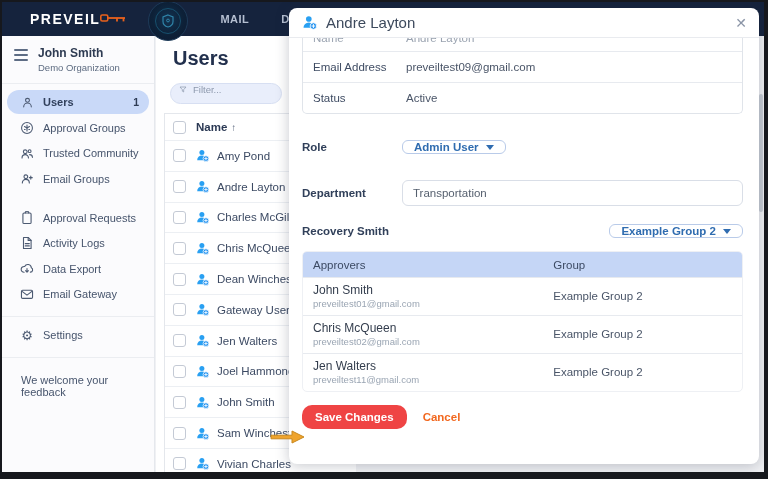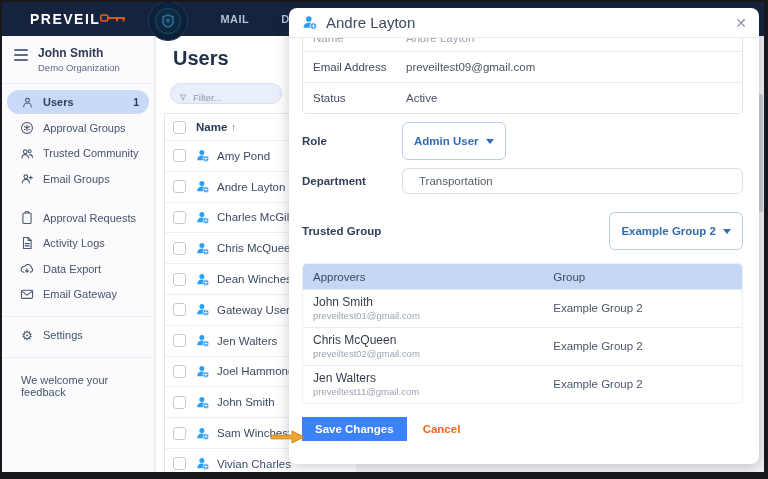--- a/index.html
+++ b/index.html
@@ -37,21 +37,21 @@
   .side-item .lbl { margin-left:9px; white-space:nowrap; }
   .side-item.sel { background:#c9d9f8; color:#31405c; font-weight:600; }
   .side-item .badge { margin-left:auto; font-size:10.5px; font-weight:700; color:#2e3c55; }
   .side-ico { width:14px; display:flex; justify-content:center; color:#4c5a72; flex:none; }
   .side-gap { height:12px; }
   .feedback { font-size:11px; color:#47556d; padding:10px 0 0 19px; }
 
   
   .users-pane { position:absolute; left:154px; top:34px; width:200px; height:436px; background:#fff; z-index:1; overflow:hidden; }
   .users-title { font-size:20px; font-weight:600; color:#22304d; margin:11px 0 0 17px; }
-  .filter-box { display:flex; align-items:flex-end; margin:13px 0 0 14px; width:112px; height:21px;
+  .filter-box { display:flex; align-items:flex-start; margin:13px 0 0 14px; width:112px; height:21px;
                 background:#e9eefb; border:1px solid #d7dfF2; border-radius:11px; padding:0 8px; }
   .filter-box input { border:none; outline:none; background:transparent; font-size:9.5px; color:#57657c; width:80px; margin-left:6px; font-family:"Liberation Sans",sans-serif; }
   .filter-box input::placeholder { color:#8d99ad; }
   .utable { margin:9px 0 0 8px; border-left:1px solid #e4e7ec; border-top:1px solid #e4e7ec; width:300px; }
   .uhead { display:flex; align-items:center; height:26px; padding-left:8px; }
   .uhead .hname { font-size:11.5px; font-weight:700; color:#2b3954; margin-left:10px; }
   .uhead .sort { font-size:10px; color:#55627a; margin-left:4px; }
   .urow { display:flex; align-items:center; height:30.8px; padding-left:8px; border-top:1px solid #eceff3; cursor:pointer; }
   .cbx { width:13px; height:13px; border:1.5px solid #c4cad5; border-radius:3px; background:#fff; flex:none; cursor:pointer; }
   .uico { margin-left:9px; flex:none; display:flex; }
@@ -67,43 +67,43 @@
 
   .dtable { border:1px solid #e0e4ea; border-top:none; border-radius:0 0 5px 5px; }
   .drow { display:flex; border-top:1px solid #e7eaef; }
   .drow:first-child { border-top:none; }
   .drow-clip { height:13px; overflow:hidden; }
   .drow-clip .drow-inner { display:flex; margin-top:-8px; color:#98a1b0; }
   .dlabel { width:95px; flex:none; font-size:11.5px; color:#3f4c63; padding:9px 0 9px 10px; }
   .dvalue { font-size:11.5px; color:#4a5568; padding:9px 0 9px 8px; }
   .drow-clip .dlabel, .drow-clip .dvalue { color:#9aa3b0; padding-top:0; padding-bottom:0; line-height:16px; }
 
-  .field-row { display:flex; align-items:center; margin-top:8px; }
+  .field-row { display:flex; align-items:center; margin-top:26px; }
   .field-label { width:100px; flex:none; font-size:11.5px; font-weight:700; color:#31405a; }
   .pill-btn { display:inline-flex; align-items:center; gap:7px; border:1px solid #b9cbe9; border-radius:6px;
-              padding:12px 11px; color:#2f6cb0; font-size:11.5px; font-weight:600; cursor:pointer; background:#fff; }
+              padding:0 11px; color:#2f6cb0; font-size:11.5px; font-weight:600; cursor:pointer; background:#fff; }
   .caret { width:0; height:0; border-left:4px solid transparent; border-right:4px solid transparent; border-top:5px solid #2f6cb0; }
   .dept-input { flex:1; border:1px solid #d9dee7; border-radius:6px; height:26px; font-size:11.5px; color:#555f6e;
-                padding:0 16px; outline:none; font-family:"Liberation Sans",sans-serif; }
+                padding:0 10px; outline:none; font-family:"Liberation Sans",sans-serif; }
   .rg-row { margin-top:18px; }
   .rg-row .spacer { flex:1; }
 
   .atable { margin-top:13px; border-radius:5px; overflow:hidden; border:1px solid #eef0f4; }
   .ahead { display:flex; background:#c5d6f6; height:25px; align-items:center; }
   .ahead .c1 { width:57%; font-size:11.5px; color:#3c4a63; padding-left:10px; }
   .ahead .c2 { font-size:11.5px; color:#3c4a63; }
   .arow { display:flex; align-items:center; border-top:1px solid #e7eaef; padding:5px 0 6px 0; }
   .arow:first-of-type { border-top:none; }
   .arow .c1 { width:57%; padding-left:10px; }
   .aname { font-size:12px; font-weight:500; color:#333d4d; }
   .amail { font-size:9.5px; color:#9aa5b3; margin-top:1px; }
   .agroup { font-size:11.5px; color:#4a5568; }
 
   .btn-row { display:flex; align-items:center; margin-top:13px; }
-  .save-btn { background:#3b82f6; color:#fff; font-size:11.5px; font-weight:700; border:none; border-radius:0;
+  .save-btn { background:#ef4444; color:#fff; font-size:11.5px; font-weight:700; border:none; border-radius:10px;
               padding:6px 13px; cursor:pointer; font-family:"Liberation Sans",sans-serif; }
   .cancel-link { color:#f2681f; font-size:11.5px; font-weight:700; margin-left:16px; cursor:pointer; }
 
   .arrow-annot { position:absolute; left:268px; top:426px; z-index:20; pointer-events:none; }
 
   .page-scrollbar { position:absolute; right:1px; top:92px; width:4px; height:118px; background:#c7ccd4; border-radius:2px; z-index:3; }
 </style>
 </head>
 <body>
 
@@ -470,21 +470,21 @@
           <span class="caret"></span>
         </span>
       </div>
 
       <div class="field-row">
         <span class="field-label">Department</span>
         <input class="dept-input" value="Transportation" style="">
       </div>
 
       <div class="field-row rg-row">
-        <span class="field-label" style="width:auto;">Trusted Group</span>
+        <span class="field-label" style="width:auto;">Recovery Smith</span>
         <span class="spacer"></span>
         <span class="pill-btn">
           <span>Example Group 2</span>
           <span class="caret"></span>
         </span>
       </div>
 
       <div class="atable">
         <div class="ahead">
           <span class="c1">Approvers</span>

